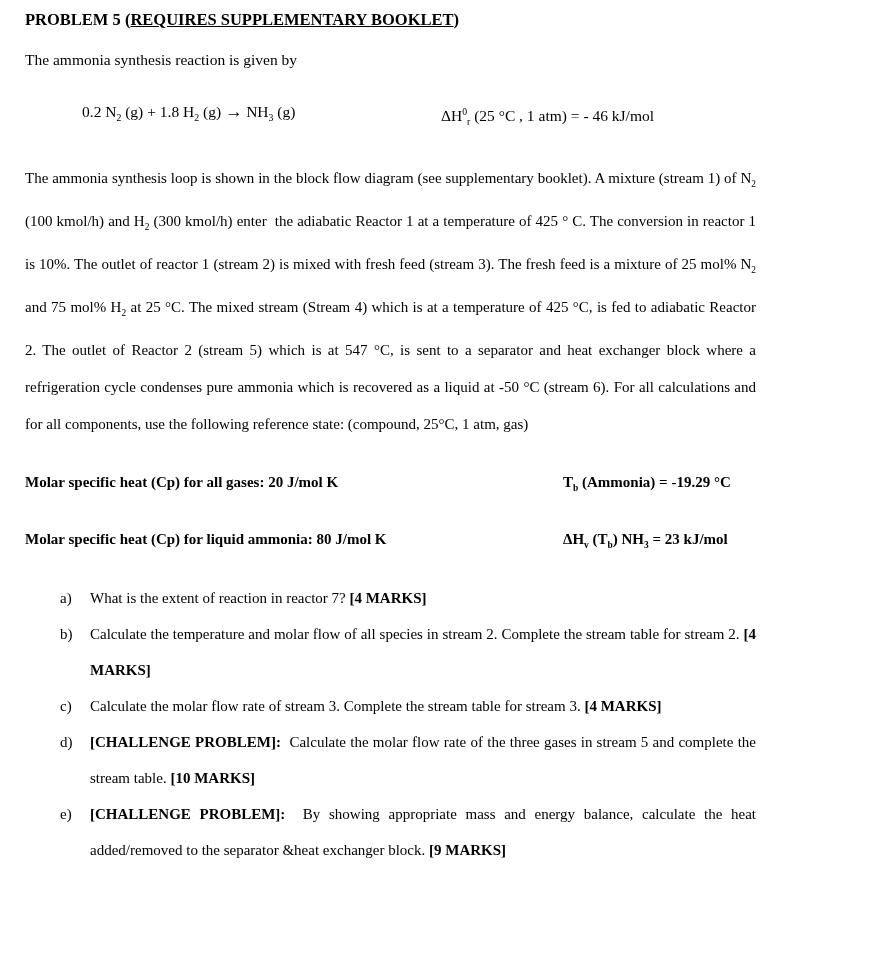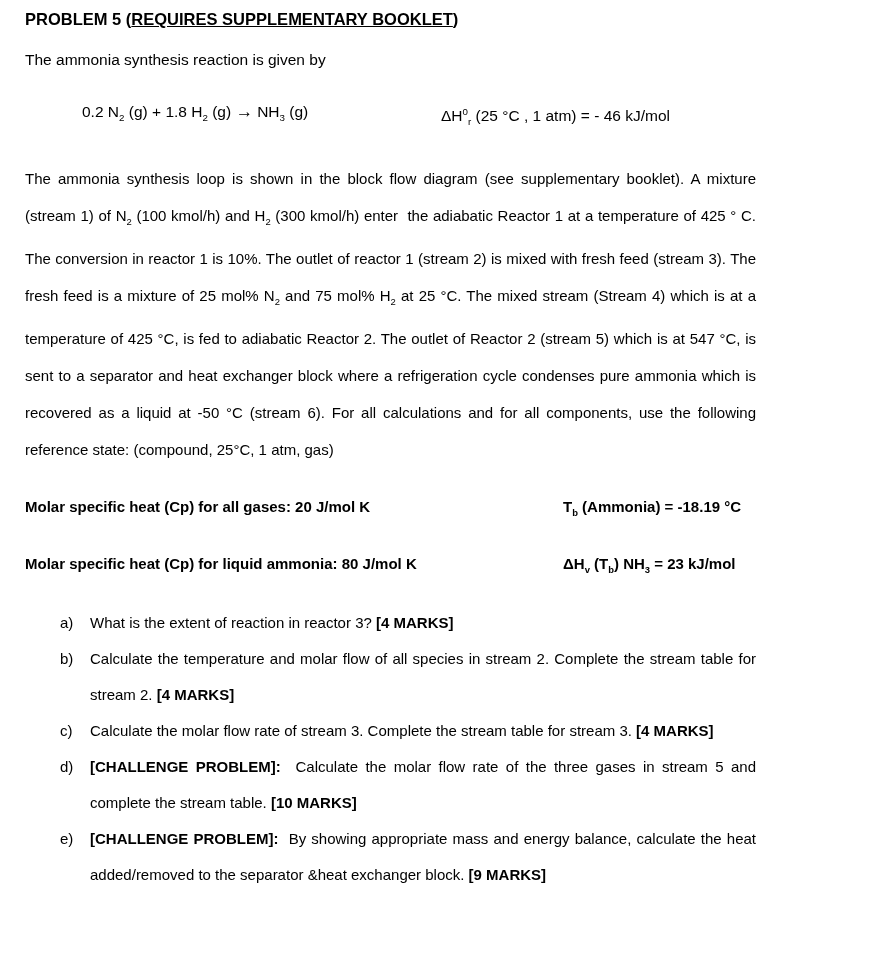--- a/index.html
+++ b/index.html
@@ -3,21 +3,21 @@
 <meta charset="utf-8">
 <style>
   * { margin:0; padding:0; box-sizing:border-box; }
   html,body { background:#ffffff; }
   body {
     width:883px; height:976px; overflow:hidden;
     color:#000;
     font-family:"Liberation Sans", sans-serif;
     -webkit-font-smoothing:antialiased;
   }
-  .page { width:790px; height:976px; padding:8px 34px 0 25px; }
+  .page { width:790px; height:976px; padding:8px 34px 0 25px;font-family:Liberation Serif, serif; }
 
   .header-row {
     display:grid; grid-template-columns:538px 1fr;
     font-weight:700; font-size:16.5px; line-height:23px;
   }
   .underlined { text-decoration:underline; }
 
   .intro { margin-top:17px; font-size:15.5px; line-height:24px; }
 
   .equation-row {
@@ -65,32 +65,32 @@
   <div class="equation-row">
     <div class="eq-left"><span>0.2 N</span><span class="sg-sub">2</span><span> (g) + 1.8 H</span><span class="sg-sub">2</span><span> (g) </span><span class="sg-arrow">→</span><span>  NH</span><span class="sg-sub">3</span><span> (g)</span></div>
     <div><span>ΔH</span><span class="sg-sup">0</span><span class="sg-sub">r</span><span> (25 °C , 1 atm) = - 46 kJ/mol</span></div>
   </div>
 
   <div class="paragraph"><span>The ammonia synthesis loop is shown in the block flow diagram (see supplementary booklet). A mixture (stream 1) of N</span><span class="sg-sub">2</span><span> (100 kmol/h) and H</span><span class="sg-sub">2</span><span> (300 kmol/h) enter&nbsp; the adiabatic Reactor 1 at a temperature of 425 ° C. The conversion in reactor 1 is 10%. The outlet of reactor 1 (stream 2) is mixed with fresh feed (stream 3). The fresh feed is a mixture of 25 mol% N</span><span class="sg-sub">2</span><span> and 75 mol% H</span><span class="sg-sub">2</span><span> at 25 °C. The mixed stream (Stream 4) which is at a temperature of 425 °C, is fed to adiabatic Reactor 2. The outlet of Reactor 2 (stream 5) which is at 547 °C, is sent to a separator and heat exchanger block where a refrigeration cycle condenses pure ammonia which is recovered as a liquid at -50 °C (stream 6). For all calculations and for all components, use the following reference state: (compound, 25°C, 1 atm, gas)</span></div>
 
 
   <div class="useful-row">
     <div>Molar specific heat (Cp) for all gases: 20 J/mol K</div>
-    <div><span>T</span><span class="sg-sub">b</span><span> (Ammonia) = -18.19 °C</span></div>
+    <div><span>T</span><span class="sg-sub">b</span><span> (Ammonia) = -19.29 °C</span></div>
   </div>
 
   <div class="useful-row">
     <div>Molar specific heat (Cp) for liquid ammonia: 80 J/mol K</div>
     <div><span>ΔH</span><span class="sg-sub">v</span><span> (T</span><span class="sg-sub">b</span><span>) NH</span><span class="sg-sub">3</span><span> = 23 kJ/mol</span></div>
   </div>
 
   <div class="questions">
     <div class="q-item">
       <div class="q-marker">a)</div>
-      <div class="q-text"><span>What is the extent of reaction in reactor 3? </span><span class="sg-b">[4 MARKS]</span></div>
+      <div class="q-text"><span>What is the extent of reaction in reactor 7? </span><span class="sg-b">[4 MARKS]</span></div>
     </div>
     <div class="q-item">
       <div class="q-marker">b)</div>
       <div class="q-text"><span>Calculate the temperature and molar flow of all species in stream 2. Complete the stream table for stream 2. </span><span class="sg-b">[4 MARKS]</span></div>
     </div>
     <div class="q-item">
       <div class="q-marker">c)</div>
       <div class="q-text"><span>Calculate the molar flow rate of stream 3. Complete the stream table for stream 3. </span><span class="sg-b">[4 MARKS]</span></div>
     </div>
     <div class="q-item">

